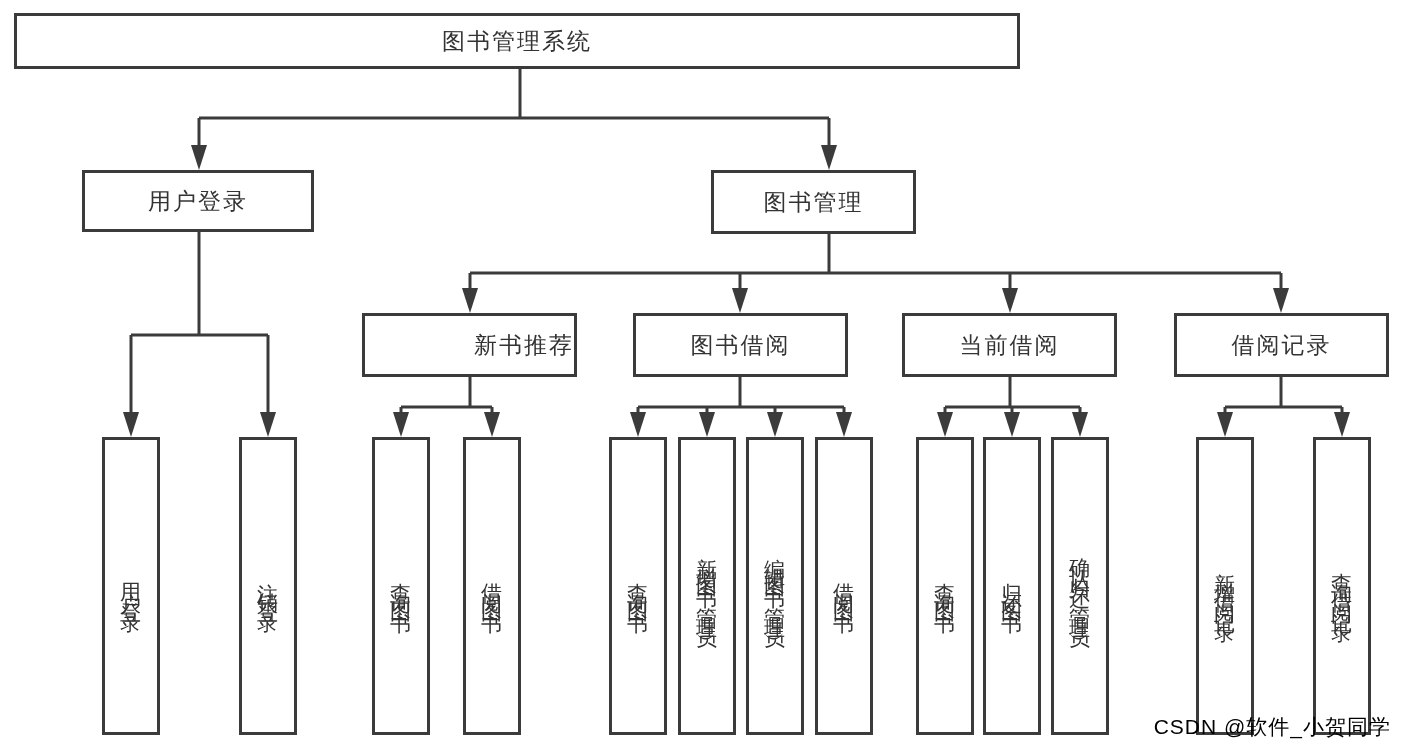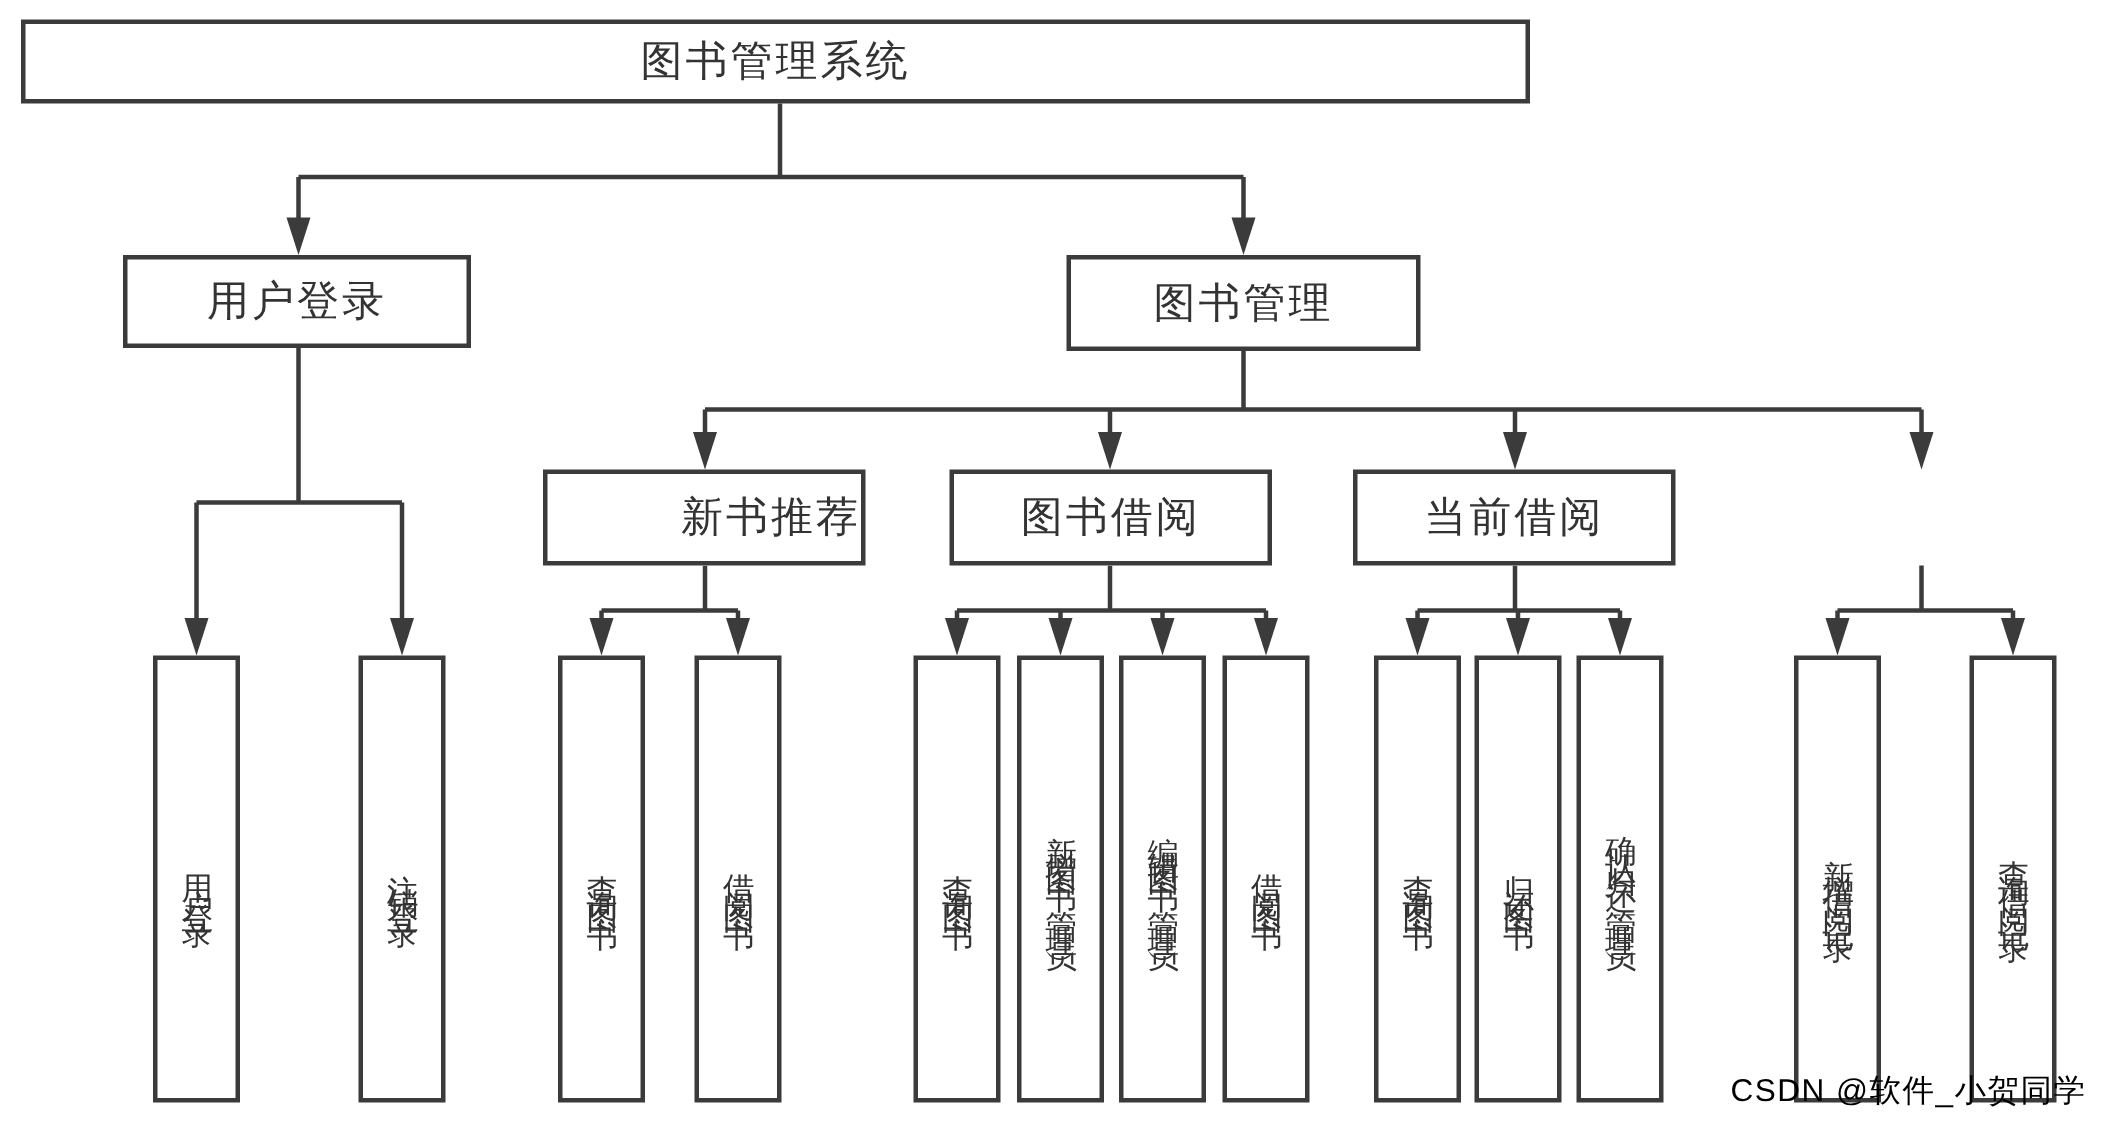--- a/index.html
+++ b/index.html
@@ -28,21 +28,21 @@
     box-sizing: border-box;
     border: 3px solid #3b3b3b;
     background: #ffffff;
     display: flex;
     align-items: center;
     justify-content: center;
     z-index: 1;
   }
   .box .label {
     color: #333333;
-    font-size: 28px;
+    font-size: 23px;
     letter-spacing: 2px;
     white-space: nowrap;
   }
   .leaf .label {
     writing-mode: vertical-rl;
     text-orientation: mixed;
     font-size: 21px;
     letter-spacing: 10px;
     line-height: 1;
   }
@@ -128,33 +128,36 @@
     </g>
   </svg>
 
   <div class="box" style="left:14px; top:13px; width:1006px; height:56px;">
     <span class="label">图书管理系统</span>
   </div>
 
   <div class="box" style="left:82px; top:170px; width:232px; height:62px;">
     <span class="label">用户登录</span>
   </div>
-  <div class="box" style="left:711px; top:170px; width:236px; height:64px;">
+  <div class="box" style="left:711px; top:170px; width:205px; height:64px;">
     <span class="label">图书管理</span>
   </div>
 
   <div class="box" style="left:362px; top:313px; width:215px; height:64px;justify-content:flex-end;">
     <span class="label">新书推荐</span>
   </div>
   <div class="box" style="left:633px; top:313px; width:215px; height:64px;">
     <span class="label">图书借阅</span>
   </div>
   <div class="box" style="left:902px; top:313px; width:215px; height:64px;">
     <span class="label">当前借阅</span>
   </div>
+  <div class="box" style="left:1174px; top:313px; width:215px; height:64px;">
+    <span class="label">借阅记录</span>
+  </div>
 
   <div class="box leaf" style="left:102px; top:437px; width:58px; height:298px;">
     <span class="label">用户登录</span>
   </div>
   <div class="box leaf" style="left:239px; top:437px; width:58px; height:298px;">
     <span class="label">注销登录</span>
   </div>
 
   <div class="box leaf" style="left:372px; top:437px; width:58px; height:298px;">
     <span class="label">查询图书</span>

